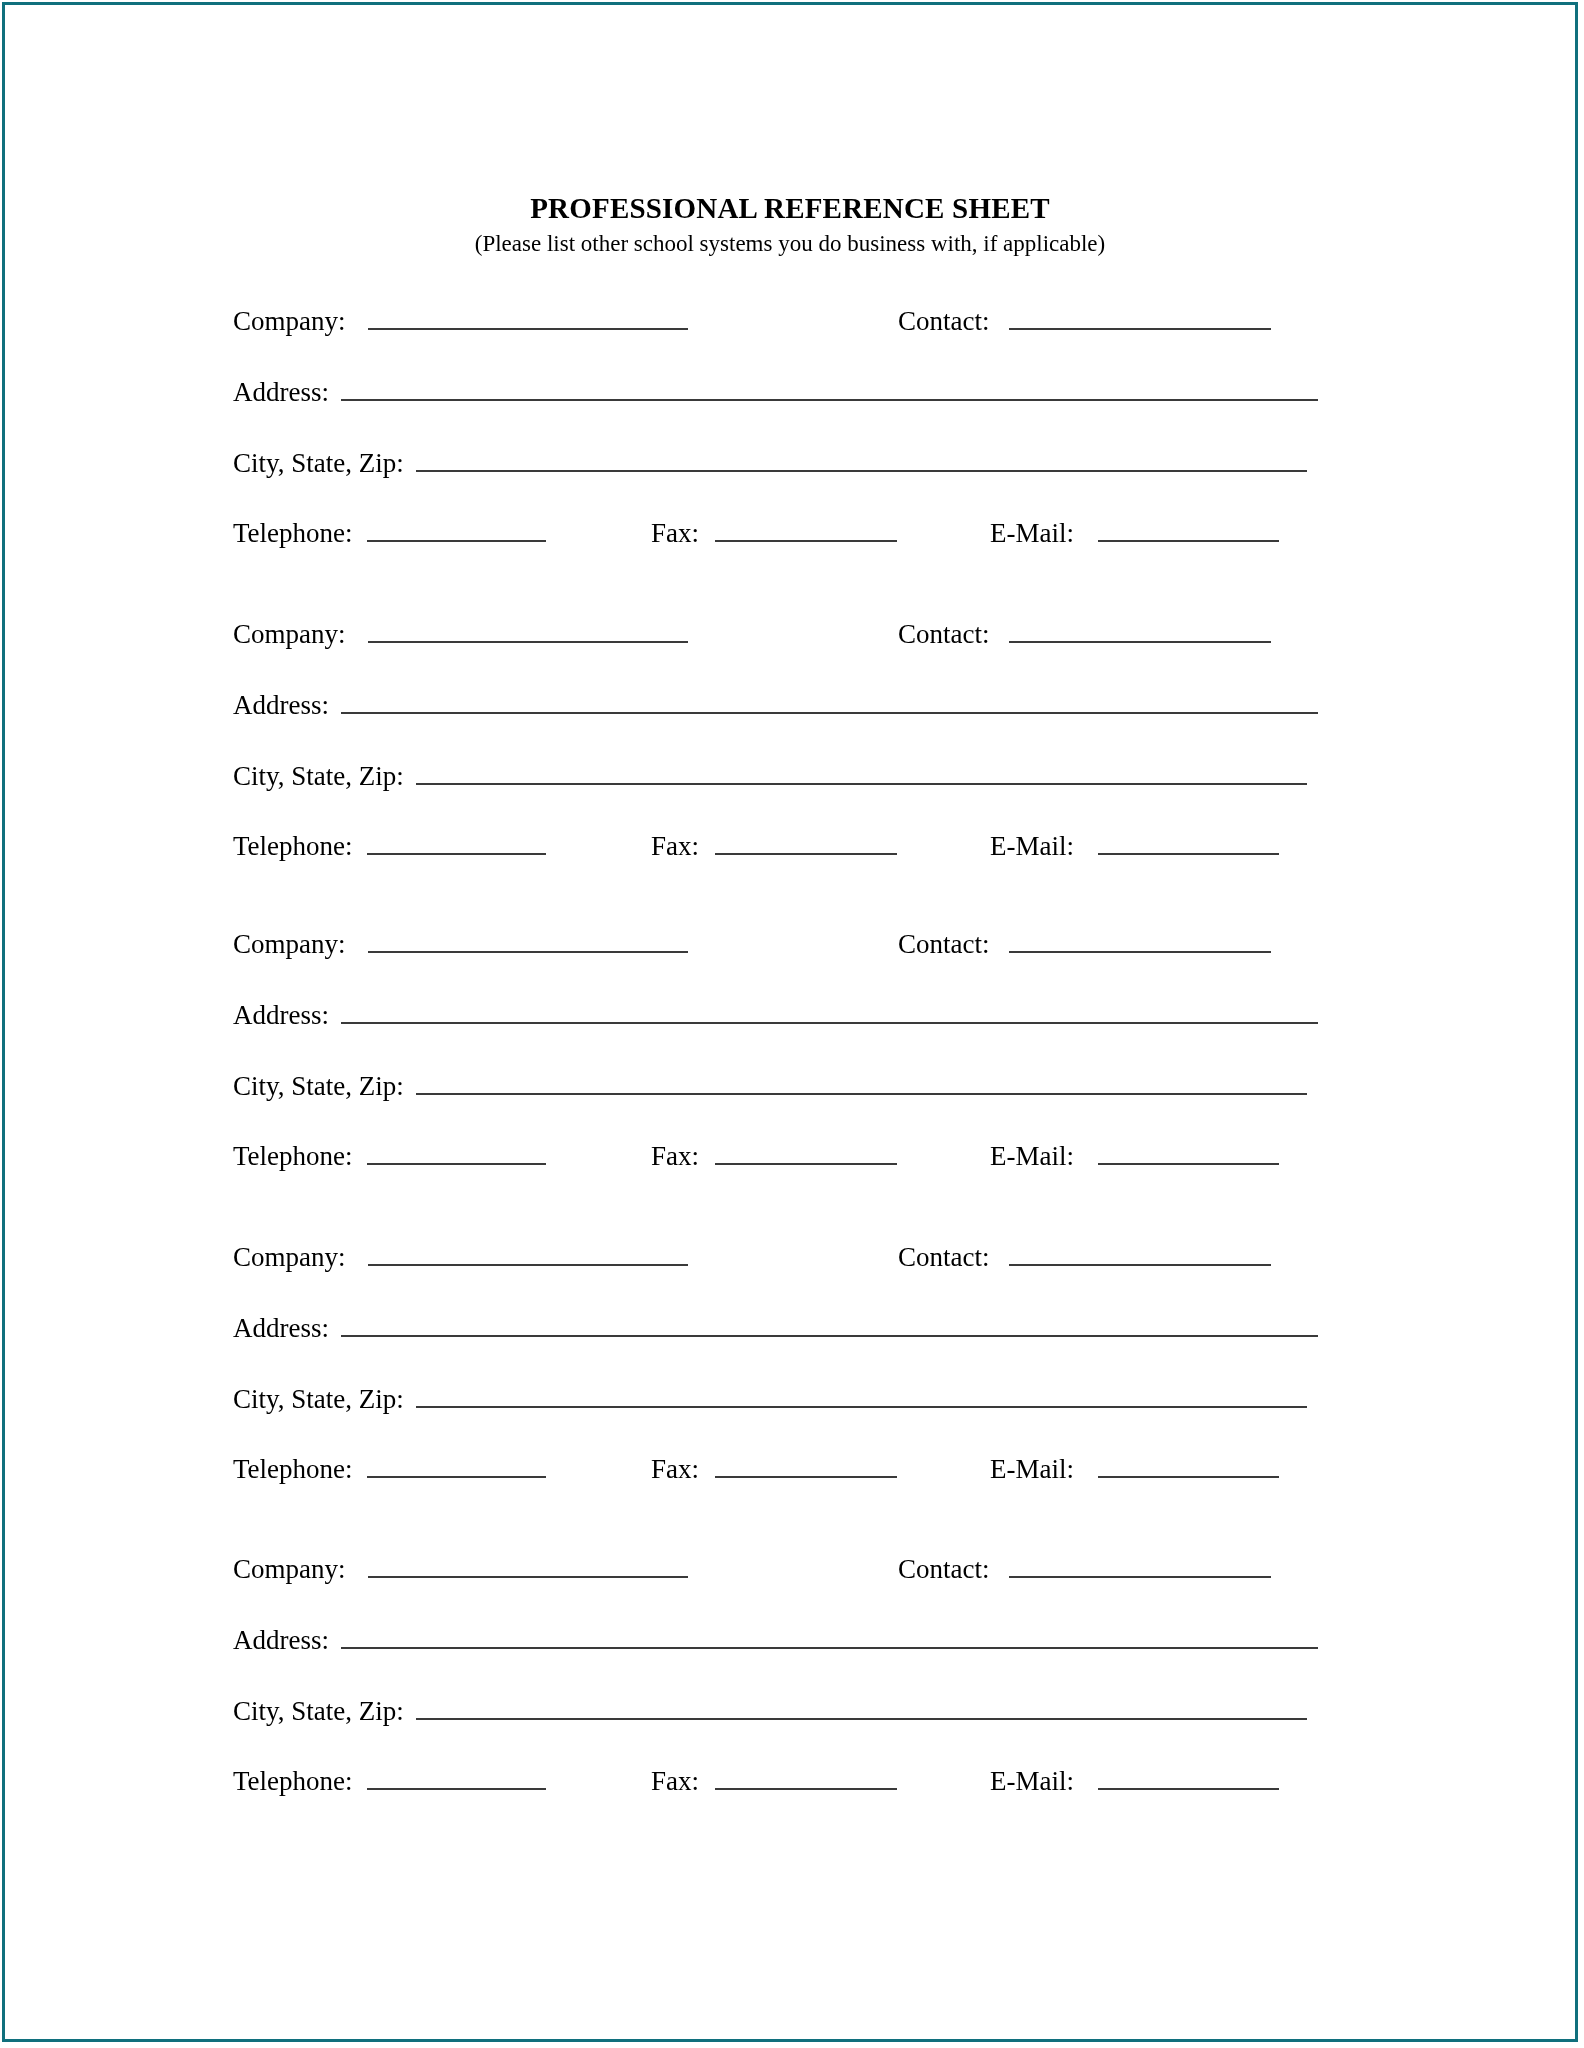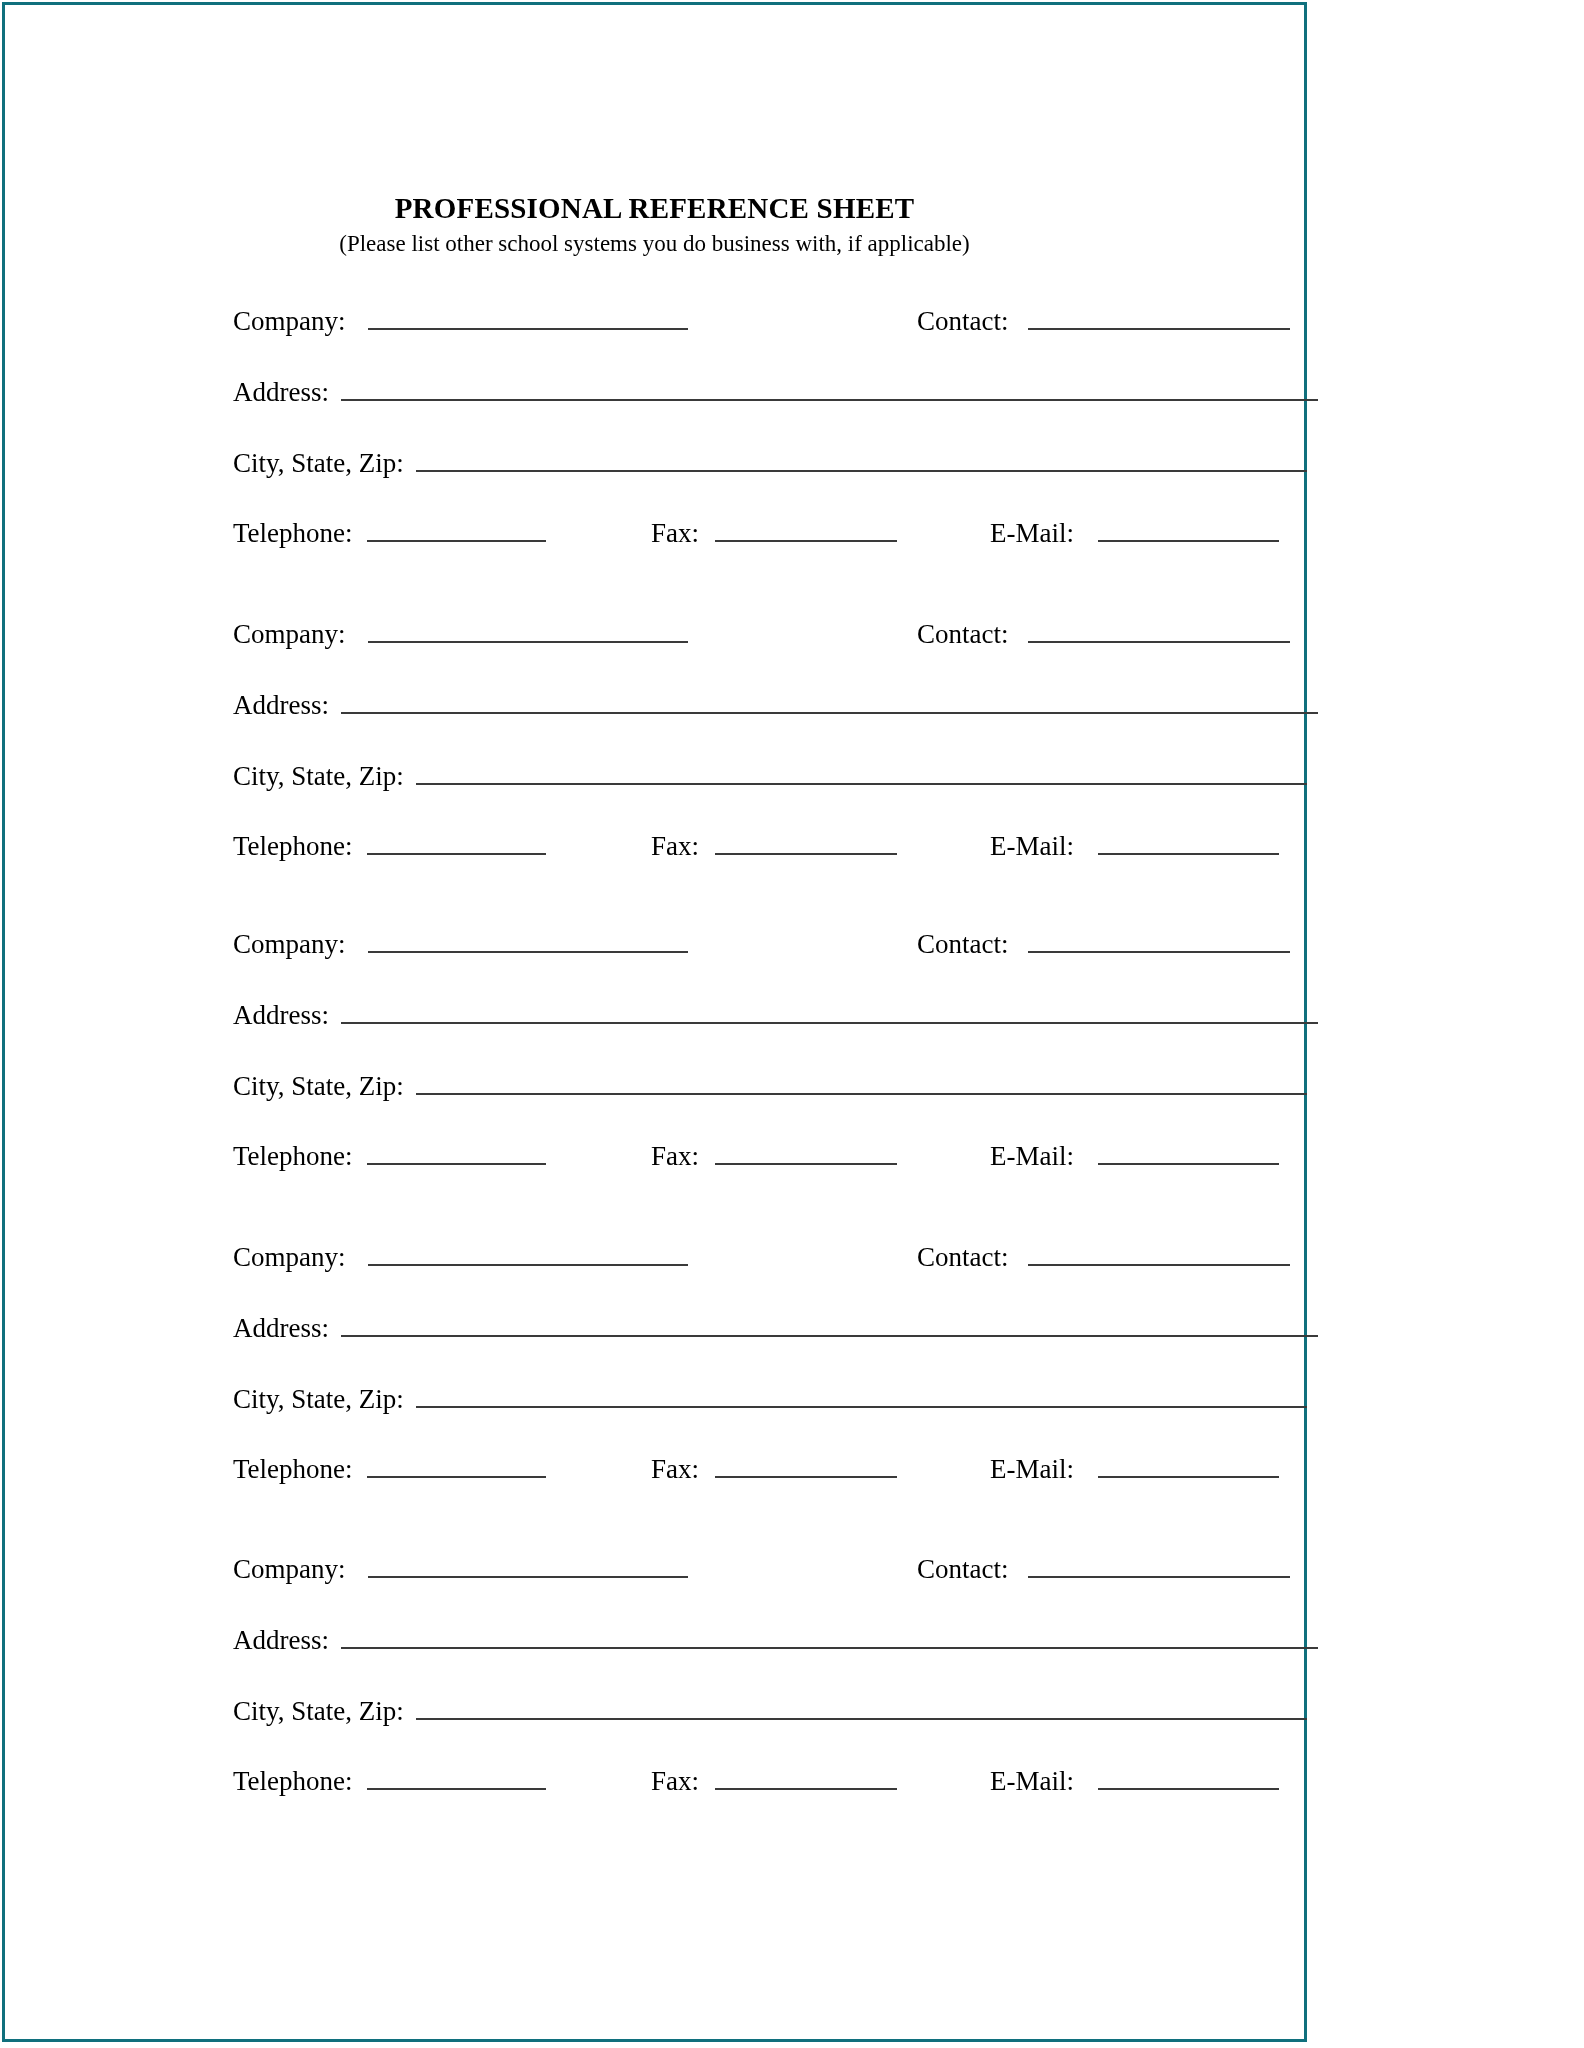--- a/index.html
+++ b/index.html
@@ -12,21 +12,21 @@
     background: #ffffff;
     font-family: "Liberation Serif", "DejaVu Serif", serif;
     overflow: hidden;
   }
 
   
   .page-frame {
     position: absolute;
     left: 2px;
     top: 2px;
-    width: 1305px;
+    width: 1576px;
     height: 2040px;
     box-sizing: border-box;
     border: 3px solid #10707d;
     background: #ffffff;
   }
 
   .page-sheet {
     position: absolute;
     left: 0;
     top: 0;
@@ -101,21 +101,21 @@
   }
   .field-line {
     display: inline-block;
     border-bottom: 2px solid #3a3a3a;
     height: 26px;
   }
 
   
   .fld-company { left: 0px; }
   .fld-company .field-line { width: 320px; margin-left: 22px; }
-  .fld-contact { left: 684px; }
+  .fld-contact { left: 665px; }
   .fld-contact .field-line { width: 262px; margin-left: 20px; }
 
   
   .fld-address { left: 0px; }
   .fld-address .field-line { width: 977px; margin-left: 12px; }
 
   
   .fld-citystate { left: 0px; text-align: right; }
   .fld-citystate .field-line { width: 891px; margin-left: 12px; }
 

